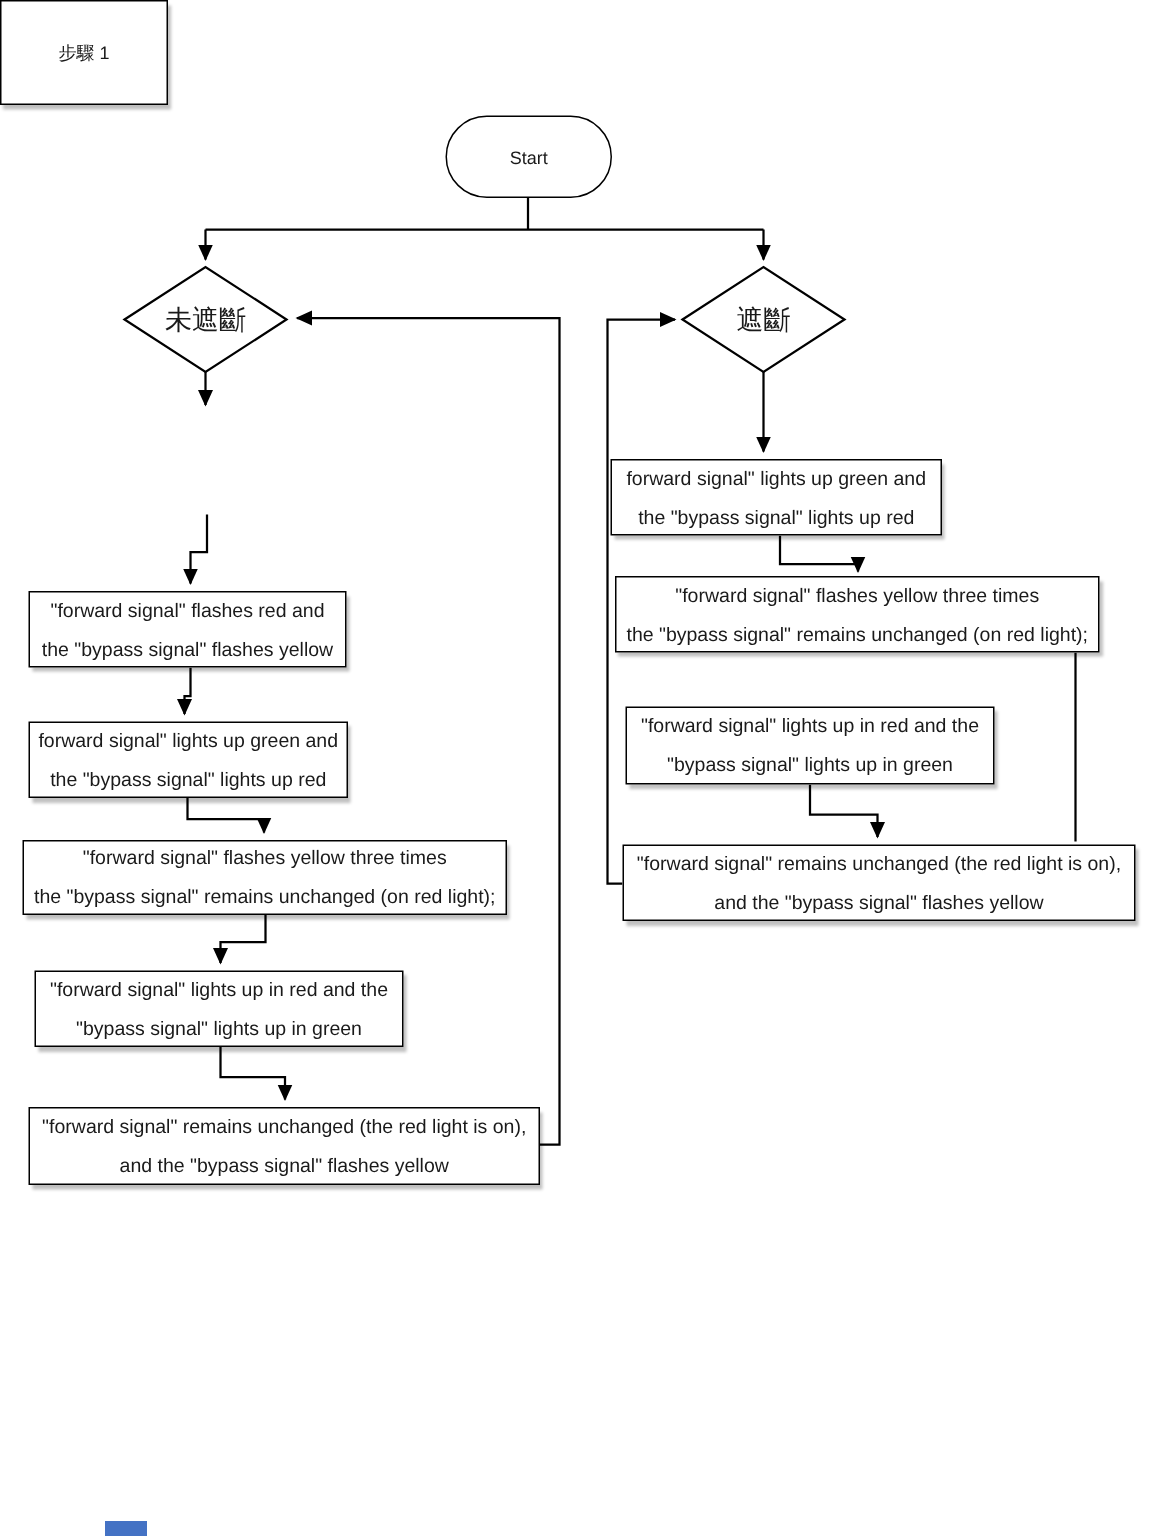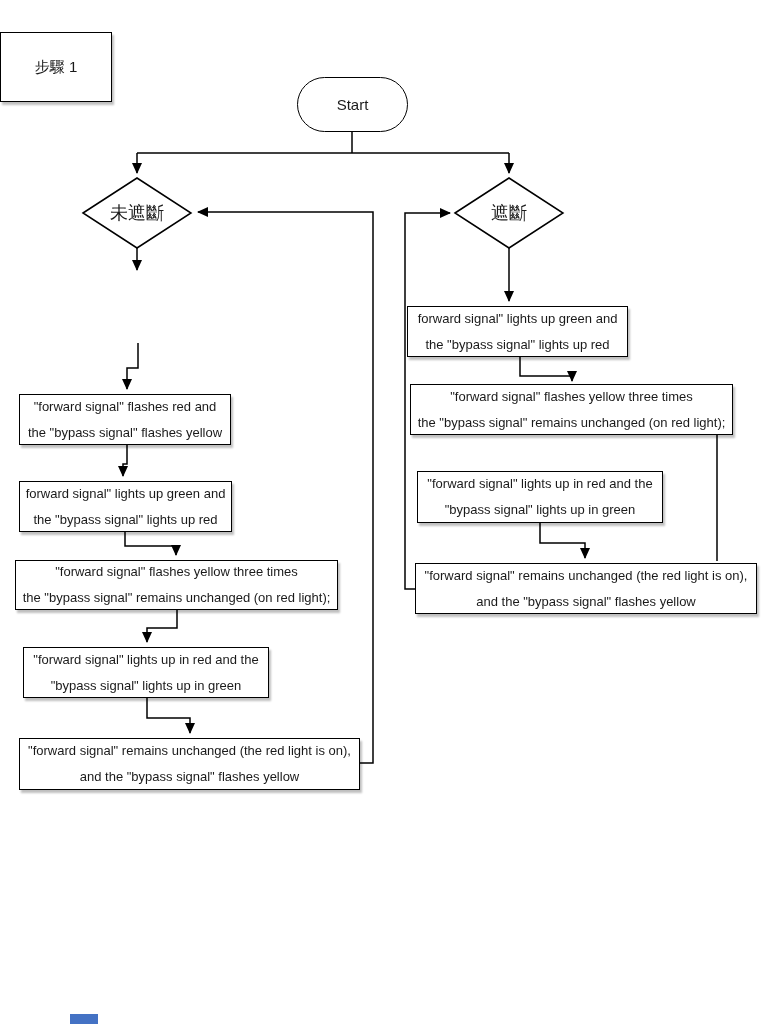--- a/index.html
+++ b/index.html
@@ -11,30 +11,30 @@
   .node{position:absolute;box-sizing:border-box;background:#fff;}
   .rect{
     border:1.5px solid #000;box-shadow:2px 3px 2px rgba(0,0,0,0.25);
     display:flex;flex-direction:column;justify-content:center;align-items:center;
     gap:12px;font-size:13px;text-align:center;white-space:nowrap;
   }
   .rect .line{display:block;line-height:14px;}
   #start-node{
     left:297px;top:77px;width:111px;height:55px;border:1.5px solid #000;
     border-radius:28px;display:flex;align-items:center;justify-content:center;
-    font-size:15px;
+    font-size:12px;
   }
   .diamond-label{
     position:absolute;display:flex;align-items:center;justify-content:center;
     font-size:18px;background:transparent;
   }
   #step1-node{
     left:82px;top:275px;width:110px;height:68px;border:1.5px solid #000;
     box-shadow:2px 3px 2px rgba(0,0,0,0.25);
-    display:flex;align-items:center;justify-content:center;font-size:15px;background:#fff;margin-top:32px;
+    display:flex;align-items:center;justify-content:center;font-size:12px;background:#fff;
   }
   
   #lbox1{left:19px;top:394px;width:212px;height:51px;}
   #lbox2{left:19px;top:481px;width:213px;height:51px;}
   #lbox3{left:15px;top:560px;width:323px;height:50px;}
   #lbox4{left:23px;top:647px;width:246px;height:51px;}
   #lbox5{left:19px;top:738px;width:341px;height:52px;}
   
   #rbox1{left:407px;top:306px;width:221px;height:51px;}
   #rbox2{left:410px;top:384px;width:323px;height:51px;}

